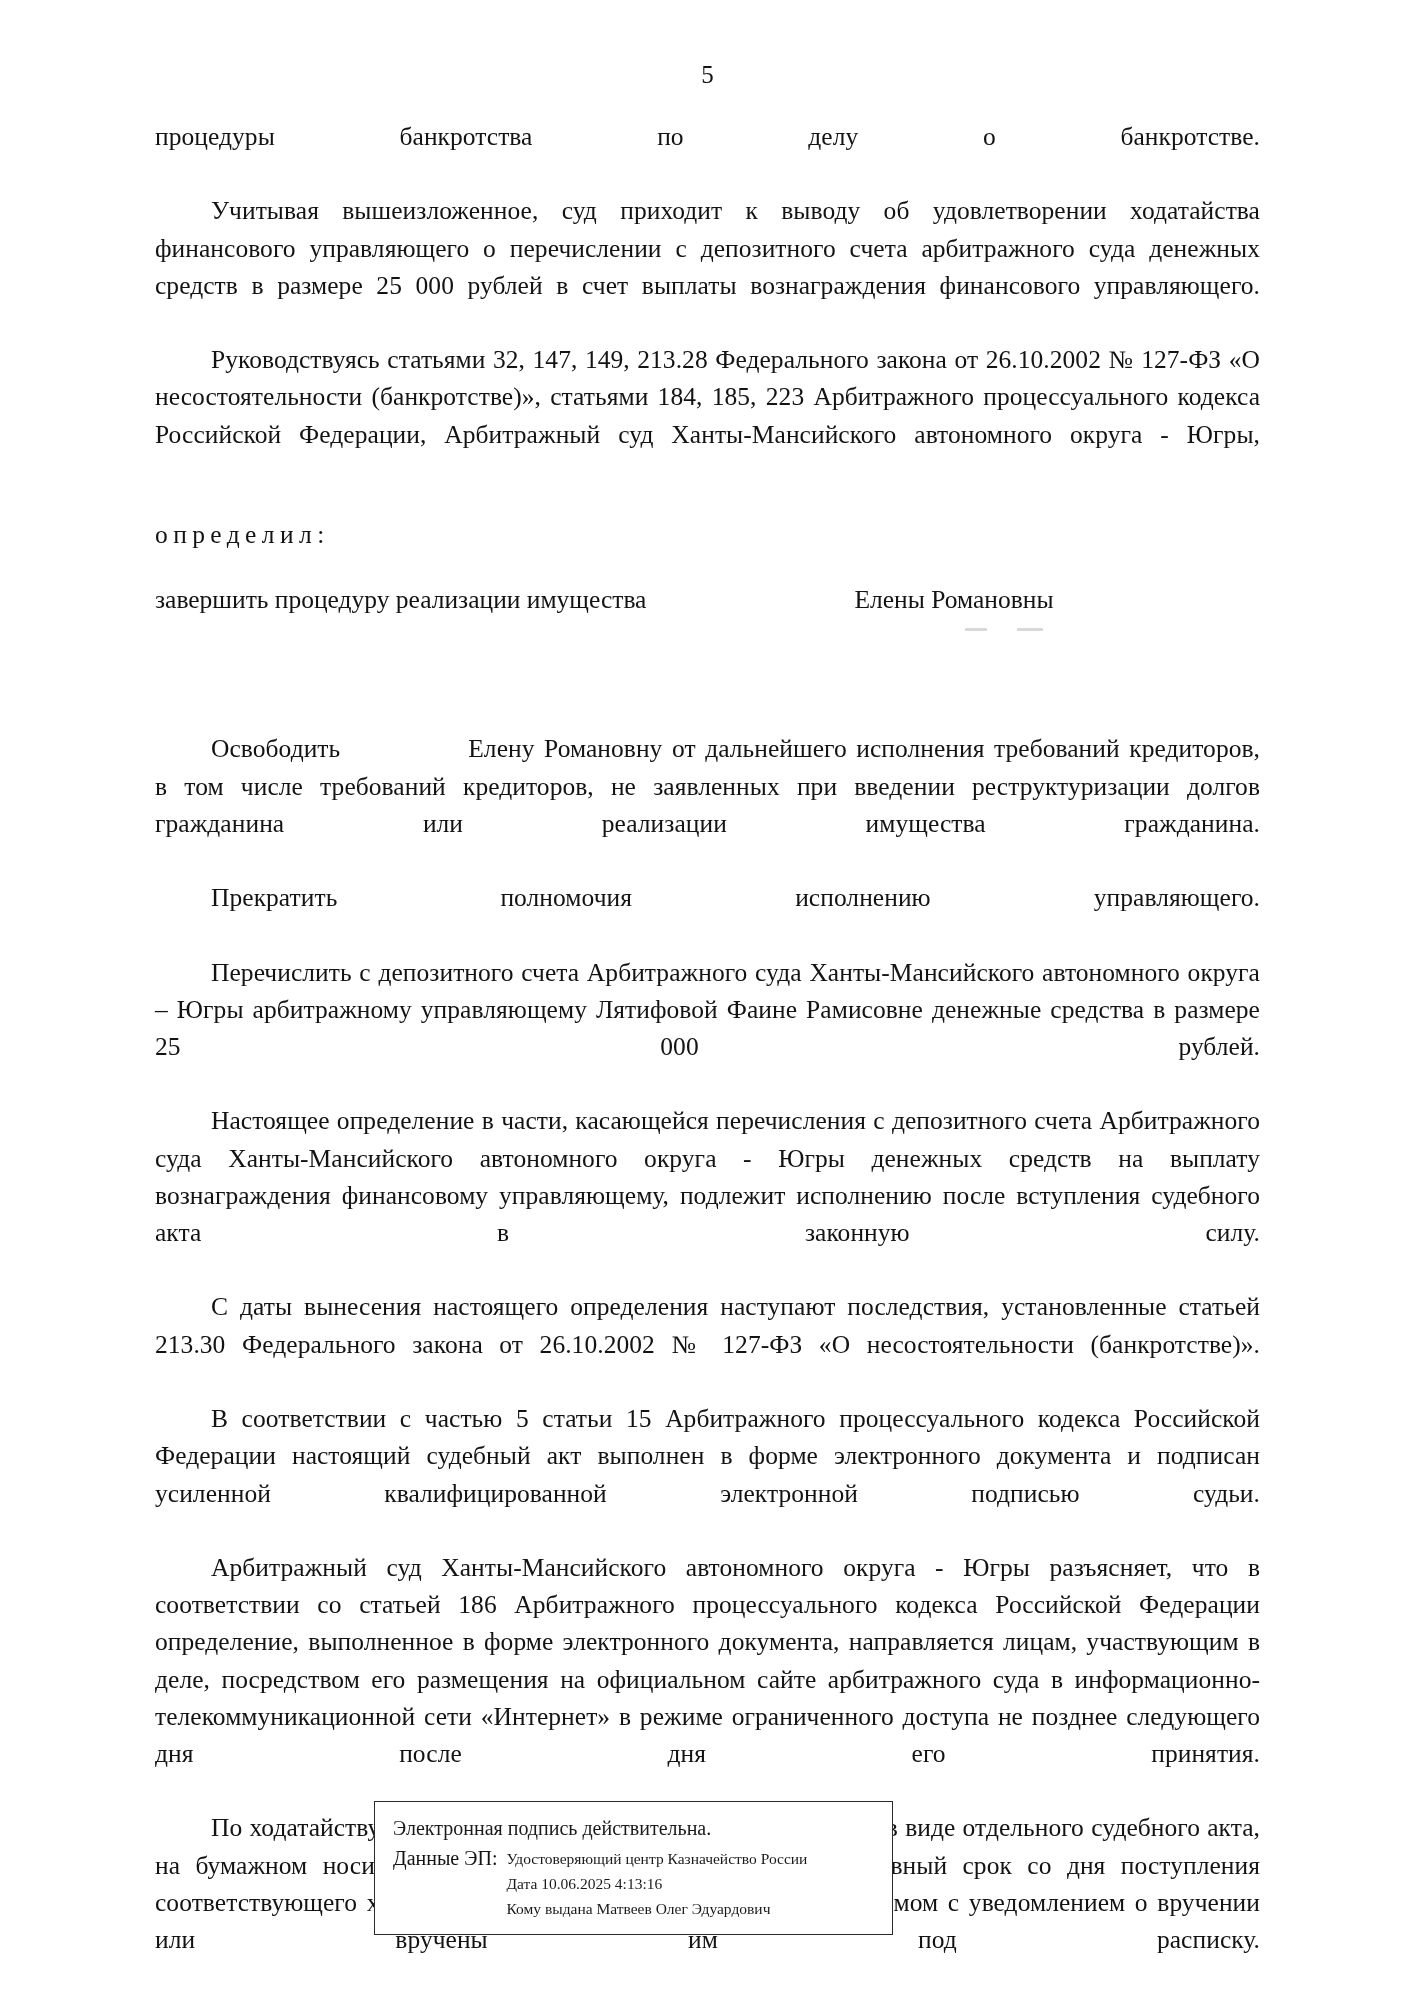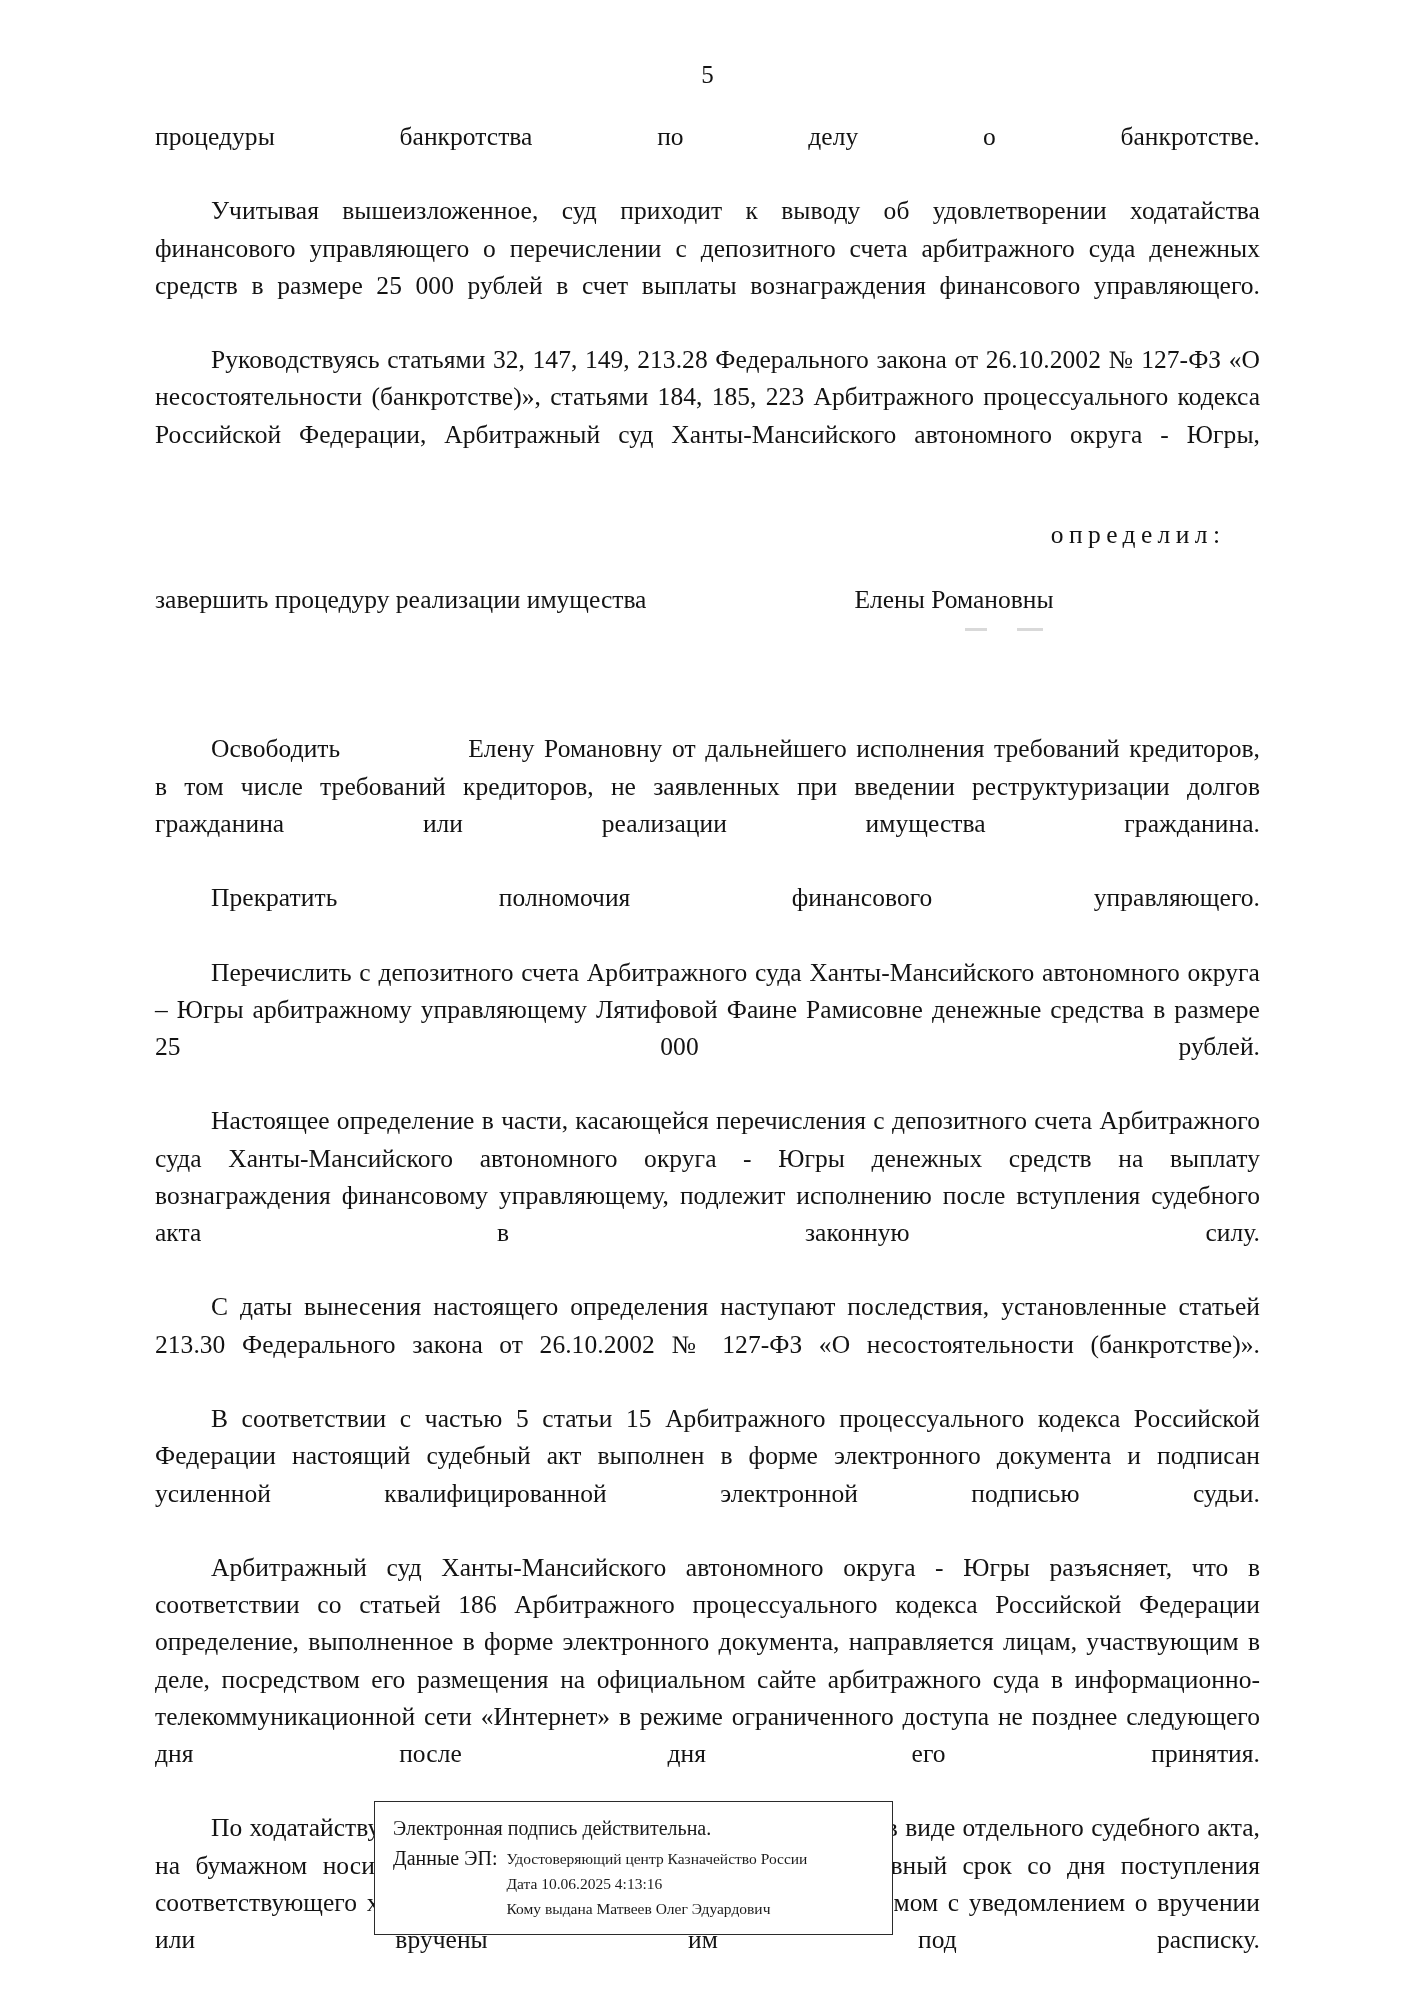--- a/index.html
+++ b/index.html
@@ -51,21 +51,21 @@
     text-indent: 0;
   }
   
   p.para::after {
     content: "";
     display: inline-block;
     width: 100%;
   }
 
   .ruling {
-    text-align: right;
+    text-align: left;
     font-size: 25.5px;
     line-height: 37.2px;
     letter-spacing: 5.4px;
     margin: 26px 0 0 0;
     padding-right: 40px;
     font-weight: 500;
   }
   .ruling .colon { letter-spacing: 0; }
 
   .disposition {
@@ -172,21 +172,21 @@
         <span class="redaction-mark m1"></span>
         <span class="redaction-mark m2"></span>
       </div>
 
       <div class="release-block">
         <p class="para release-first">
           <span class="word">Освободить</span><span class="gap"></span><span>Елену Романовну от дальнейшего исполнения требований кредиторов, в том числе требований кредиторов, не заявленных при введении реструктуризации долгов гражданина или реализации имущества гражданина.</span>
         </p>
       </div>
 
-      <p class="para indent">Прекратить полномочия финансового управляющего.</p>
+      <p class="para indent">Прекратить полномочия исполнению управляющего.</p>
 
       <p class="para indent">Перечислить с депозитного счета Арбитражного суда Ханты-Мансийского автономного округа – Югры арбитражному управляющему Лятифовой Фаине Рамисовне денежные средства в размере 25 000 рублей.</p>
 
       <p class="para indent">Настоящее определение в части, касающейся перечисления с депозитного счета Арбитражного суда Ханты-Мансийского автономного округа - Югры денежных средств на выплату вознаграждения финансовому управляющему, подлежит исполнению после вступления судебного акта в законную силу.</p>
 
       <p class="para indent">С даты вынесения настоящего определения наступают последствия, установленные статьей 213.30 Федерального закона от 26.10.2002 № 127-ФЗ «О несостоятельности (банкротстве)».</p>
 
       <p class="para indent">В соответствии с частью 5 статьи 15 Арбитражного процессуального кодекса Российской Федерации настоящий судебный акт выполнен в форме электронного документа и подписан усиленной квалифицированной электронной подписью судьи.</p>
 
       <p class="para indent">Арбитражный суд Ханты-Мансийского автономного округа - Югры разъясняет, что в соответствии со статьей 186 Арбитражного процессуального кодекса Российской Федерации определение, выполненное в форме электронного документа, направляется лицам, участвующим в деле, посредством его размещения на официальном сайте арбитражного суда в информационно-телекоммуникационной сети «Интернет» в режиме ограниченного доступа не позднее следующего дня после дня его принятия.</p>

